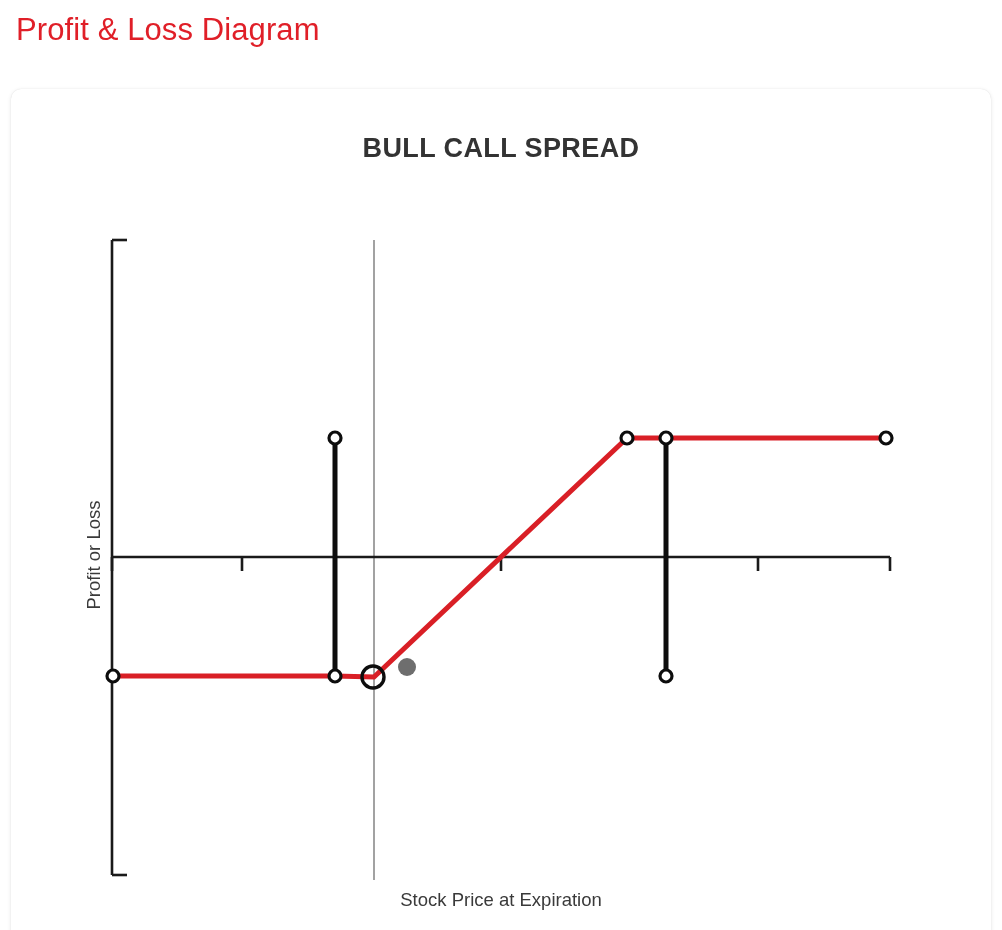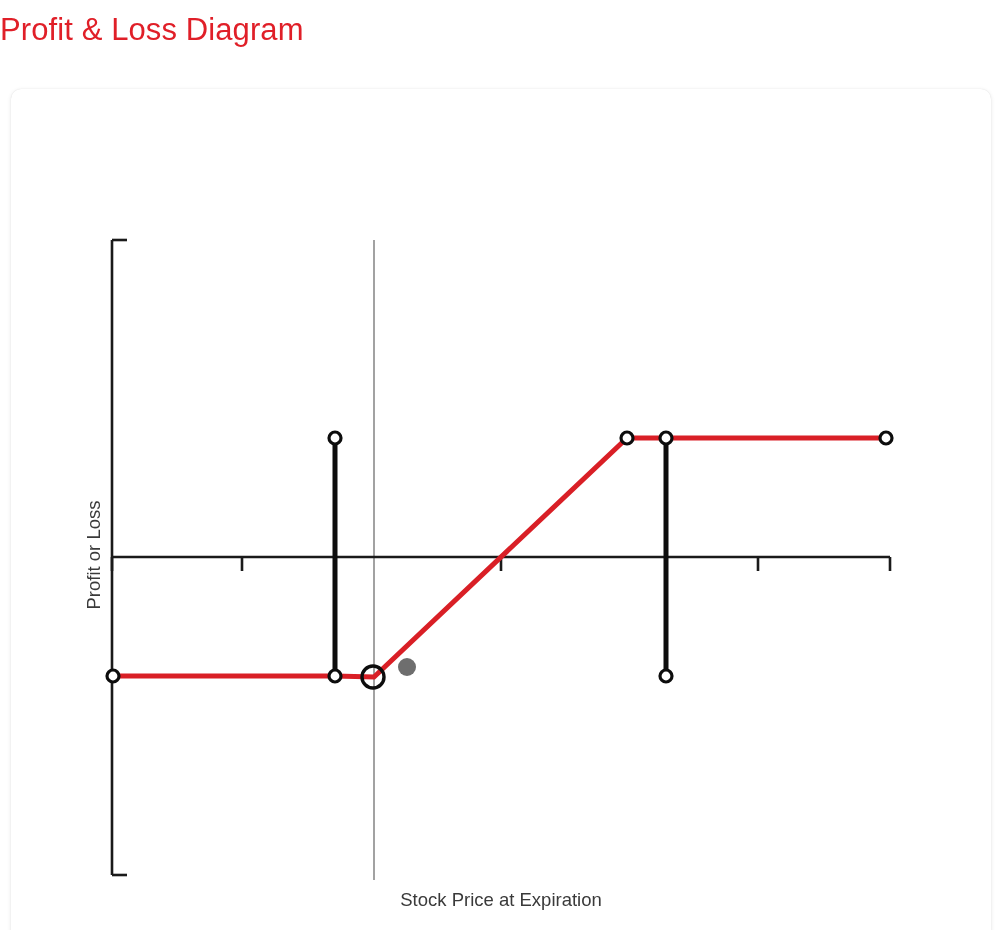--- a/index.html
+++ b/index.html
@@ -10,21 +10,21 @@
   body {
     width: 1002px;
     height: 930px;
     background: #ffffff;
     font-family: "Liberation Sans", sans-serif;
     overflow: hidden;
     position: relative;
   }
   #page-title {
     position: absolute;
-    left: 0;
+    left: 16px;
     top: 9px;
     font-size: 31px;
     font-weight: 400;
     color: #e01f28;
     letter-spacing: 0.1px;
     line-height: 42px;
     white-space: nowrap;
   }
   #chart-card {
     position: absolute;
@@ -61,20 +61,21 @@
     fill: #3a3a3a;
   }
 </style>
 </head>
 <body>
 
 <div id="page-title">Profit &amp; Loss Diagram</div>
 
 <div id="chart-card">
 
+  <div id="chart-title">BULL CALL SPREAD</div>
 
   <svg id="plot-svg" viewBox="0 0 980 860">
 
     <line x1="363" y1="151" x2="363" y2="791" stroke="#a2a2a2" stroke-width="2"></line>
 
     <g>
       <line x1="101" y1="151" x2="101" y2="786" stroke="#1a1a1a" stroke-width="2.6"></line>
       <line x1="101" y1="151" x2="116" y2="151" stroke="#1a1a1a" stroke-width="2.6"></line>
       <line x1="101" y1="786" x2="116" y2="786" stroke="#1a1a1a" stroke-width="2.6"></line>
     </g>

